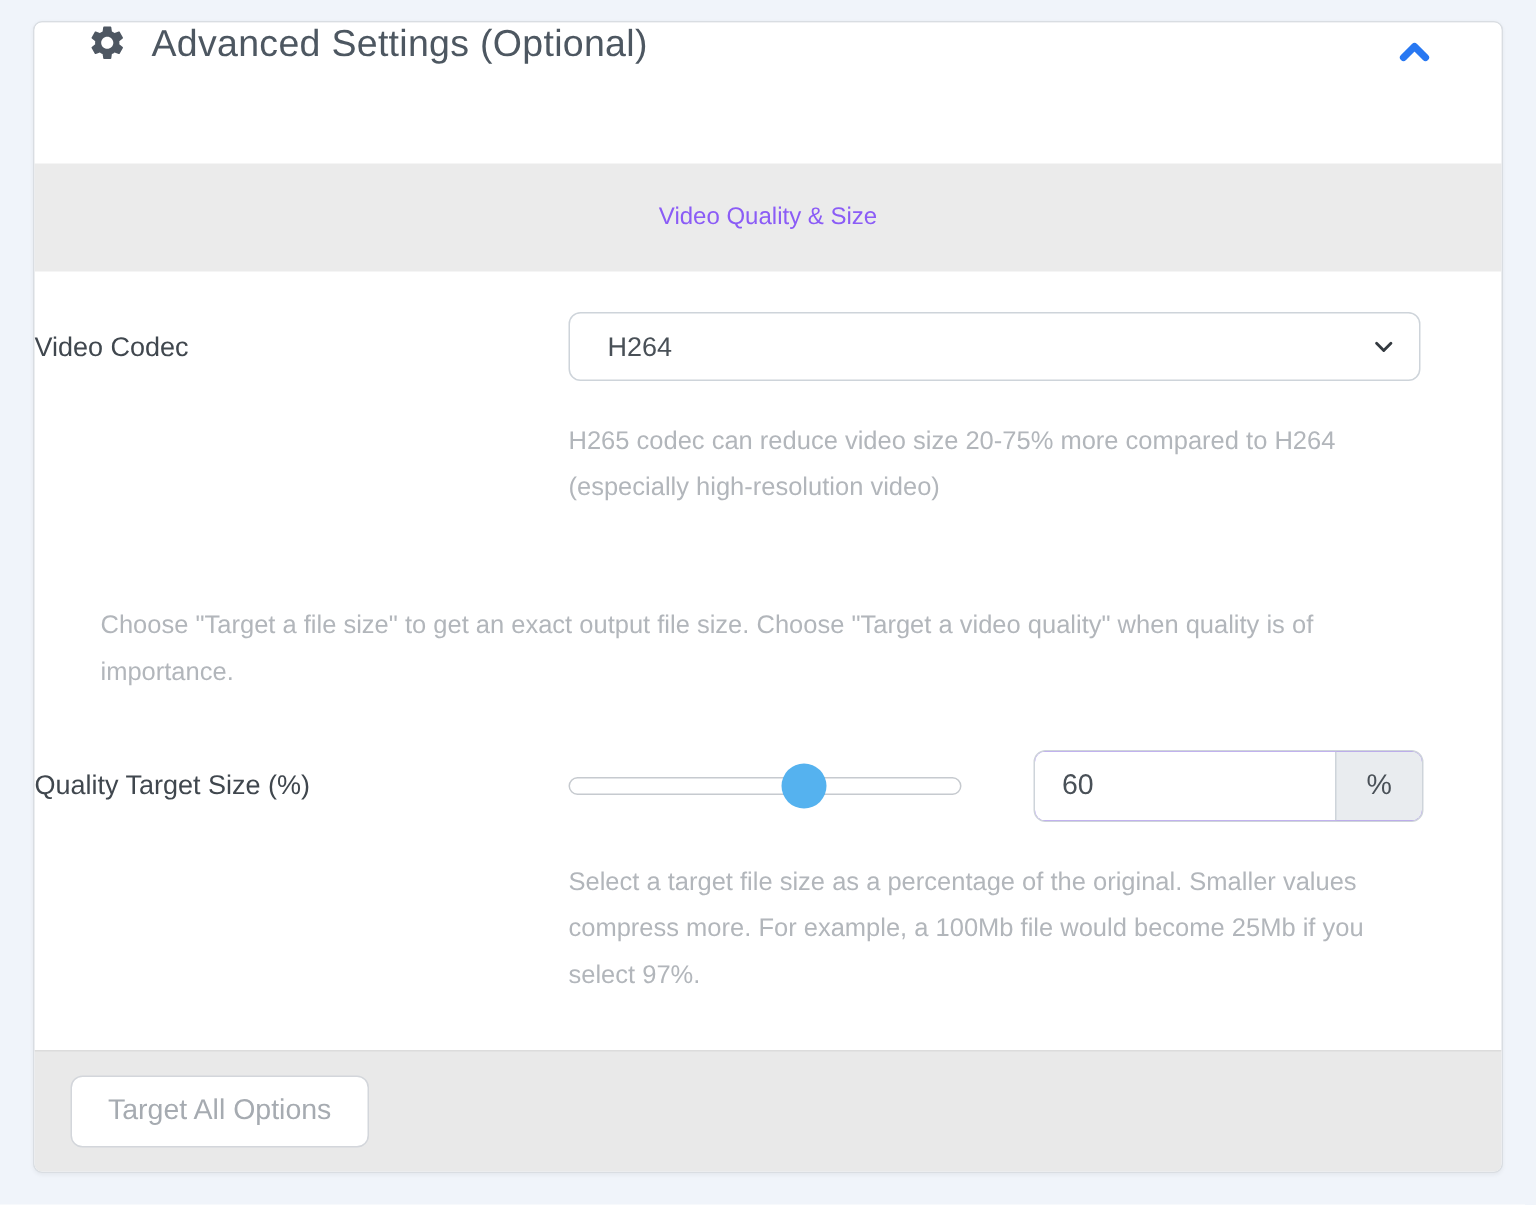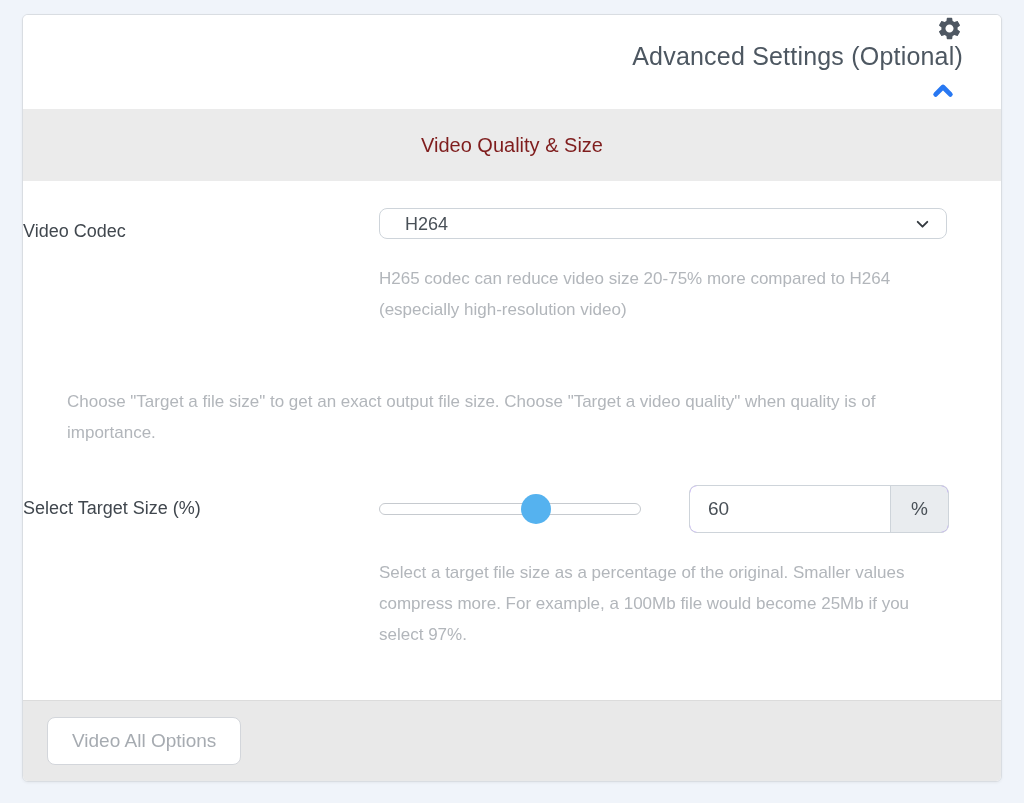--- a/index.html
+++ b/index.html
@@ -18,24 +18,23 @@
     border-radius: 6px;
     box-shadow: 0 1px 3px rgba(0,0,0,0.05);
     display: flex;
     flex-direction: column;
     overflow: hidden;
   }
   
   .card-header {
     height: 94px;
     display: flex;
-    align-items: flex-end;
+    align-items: flex-start;
     padding: 0 38px 0 35px;
     background: #ffffff;
-    flex-direction: column;
   }
   .gear { width: 27px; height: 27px; flex: 0 0 auto; }
   .card-title {
     margin-left: 16px;
     font-size: 25px;
     color: #4d5761;
     letter-spacing: 0.2px;
     flex: 1 1 auto;
   }
   .collapse-btn {
@@ -46,42 +45,42 @@
     line-height: 0;
   }
   
   .section-band {
     height: 72px;
     background: #ebebeb;
     display: flex;
     align-items: center;
     justify-content: center;
   }
-  .section-title { font-size: 20px; color: #7f1d1d; }
+  .section-title { font-size: 16px; color: #8b5cf6; }
   
   .card-body { padding: 27px 54px 30px 0; }
   .form-row { display: flex; margin-bottom: 37px; }
   .form-row:last-child { margin-bottom: 0; }
   .form-label {
     width: 312px;
     flex: 0 0 auto;
     font-size: 18px;
     font-weight: normal;
     color: #40474e;
     line-height: 46px;
   }
   .form-control-col { flex: 1 1 auto; margin-left: 44px; }
   
   .select-wrap { position: relative; width: 100%; }
   .select-wrap select {
     -webkit-appearance: none;
     -moz-appearance: none;
     appearance: none;
     width: 100%;
-    height: 31px;
+    height: 46px;
     border: 1px solid #ced4da;
     border-radius: 8px;
     background: #ffffff;
     padding: 0 40px 0 25px;
     font-family: "Liberation Sans", "DejaVu Sans", sans-serif;
     font-size: 18px;
     color: #495057;
     cursor: pointer;
   }
   .select-caret {
@@ -223,35 +222,35 @@
       </div>
     </div>
 
     <div class="form-row">
       <div class="form-control-col">
         <p class="help-text">Choose "Target a file size" to get an exact output file size. Choose "Target a video quality" when quality is of importance.</p>
       </div>
     </div>
 
     <div class="form-row">
-      <label class="form-label">Select Target Size (%)</label>
+      <label class="form-label">Quality Target Size (%)</label>
       <div class="form-control-col">
         <div class="slider-row">
           <div class="slider">
             <div class="slider-track"></div>
             <div class="slider-thumb" style="left: 60%;"></div>
           </div>
           <div class="input-group">
             <input type="text" value="60" style="">
             <span class="input-addon">%</span>
           </div>
         </div>
         <p class="help-text">Select a target file size as a percentage of the original. Smaller values compress more. For example, a 100Mb file would become 25Mb if you select 97%.</p>
       </div>
     </div>
 
   </div>
 
   <div class="card-footer">
-    <button class="reset-btn">Video All Options</button>
+    <button class="reset-btn">Target All Options</button>
   </div>
 
 </div>
 
 </body></html>

